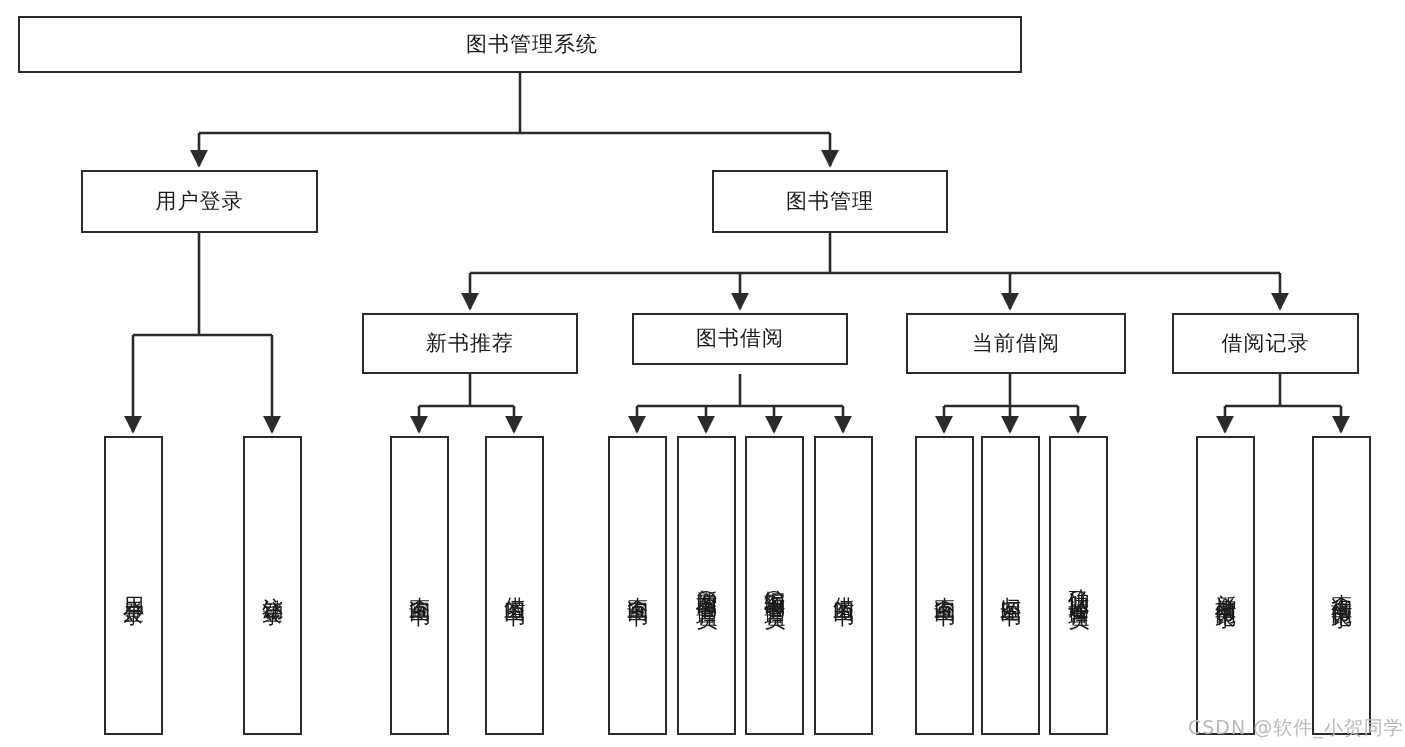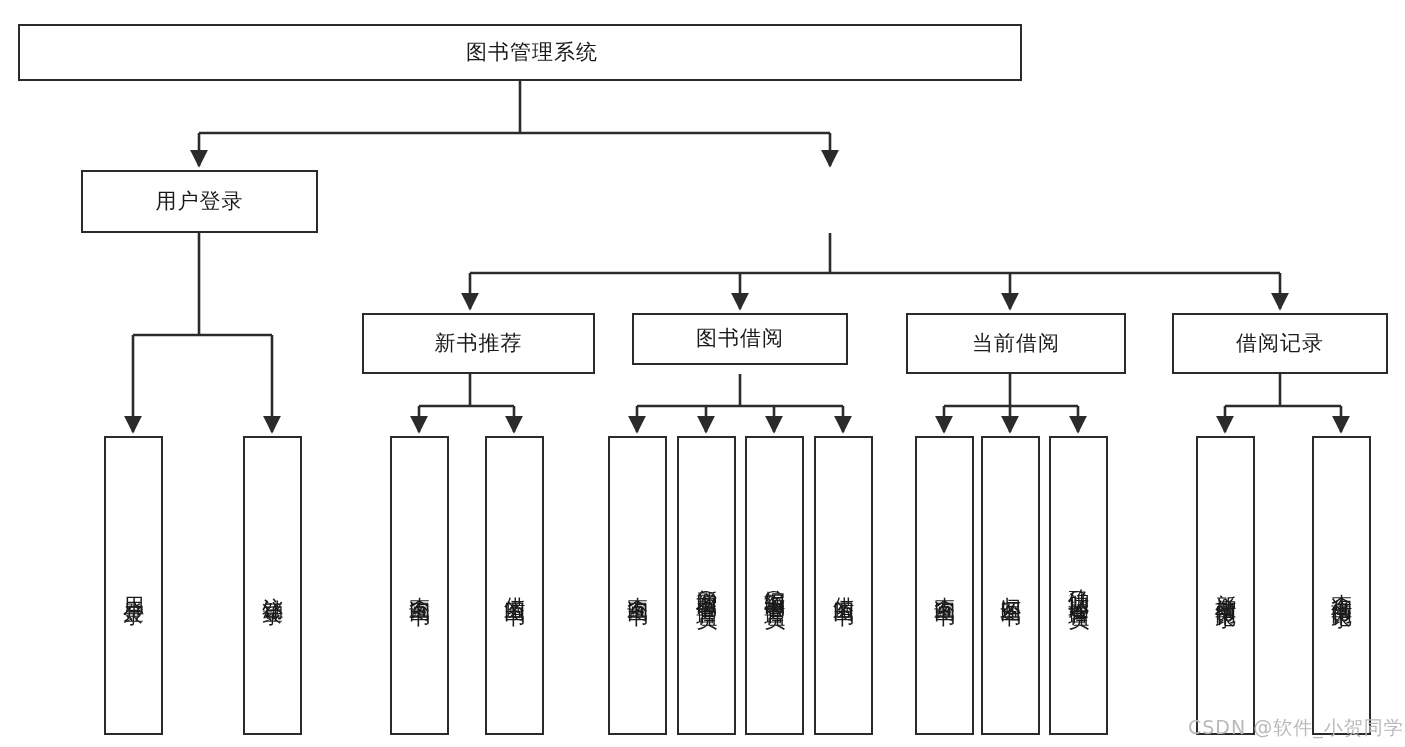--- a/index.html
+++ b/index.html
@@ -112,42 +112,45 @@
       <path d="M 1010 406 L 1010 432" marker-end="url(#arrow)"></path>
       <path d="M 1078 406 L 1078 432" marker-end="url(#arrow)"></path>
 
       <path d="M 1280 374 L 1280 406"></path>
       <path d="M 1225 406 L 1341 406"></path>
       <path d="M 1225 406 L 1225 432" marker-end="url(#arrow)"></path>
       <path d="M 1341 406 L 1341 432" marker-end="url(#arrow)"></path>
     </g>
   </svg>
 
-  <div class="node horiz" style="left:18px; top:24px; width:1004px; height:57px;padding-left:24px;">
+  <div class="node horiz" style="left:18px; top:16px; width:1004px; height:57px;padding-left:24px;">
     <span>图书管理系统</span>
   </div>
 
   <div class="node horiz" style="left:81px; top:170px; width:237px; height:63px;">
     <span>用户登录</span>
   </div>
 
-
-  <div class="node horiz" style="left:362px; top:313px; width:233px; height:61px;">
+  <div class="node horiz" style="left:712px; top:170px; width:236px; height:63px;">
+    <span>图书管理</span>
+  </div>
+
+  <div class="node horiz" style="left:362px; top:313px; width:216px; height:61px;">
     <span>新书推荐</span>
   </div>
 
   <div class="node horiz" style="left:632px; top:313px; width:216px; height:52px;">
     <span>图书借阅</span>
   </div>
 
   <div class="node horiz" style="left:900px; top:313px; width:220px; height:61px;margin-left:6px;">
     <span>当前借阅</span>
   </div>
 
-  <div class="node horiz" style="left:1172px; top:313px; width:216px; height:61px;">
+  <div class="node horiz" style="left:1172px; top:313px; width:187px; height:61px;">
     <span>借阅记录</span>
   </div>
 
   <div class="node vert" style="left:104px; top:436px; width:59px; height:299px;">
     <span class="vtext">用户登录</span>
   </div>
 
   <div class="node vert" style="left:243px; top:436px; width:59px; height:299px;">
     <span class="vtext">注销登录</span>
   </div>

